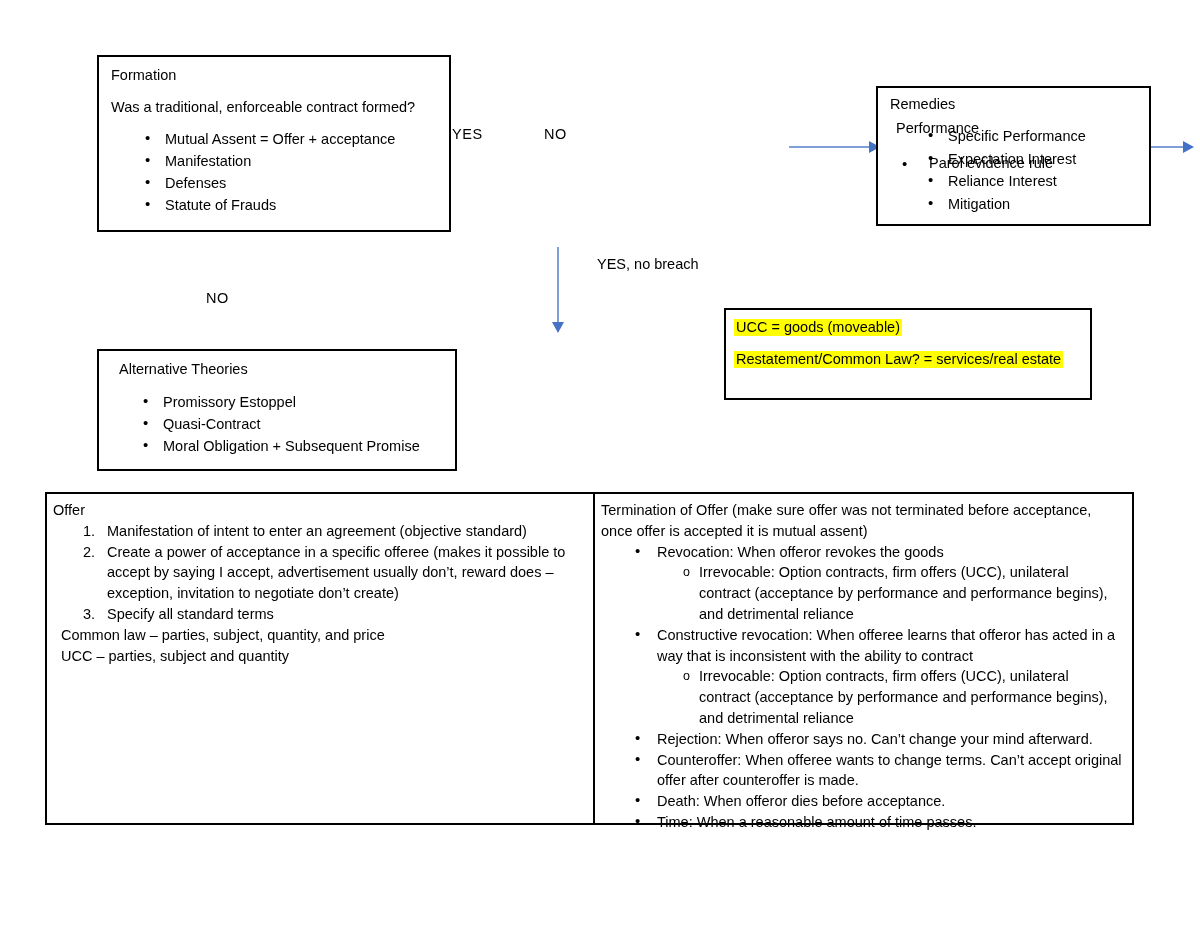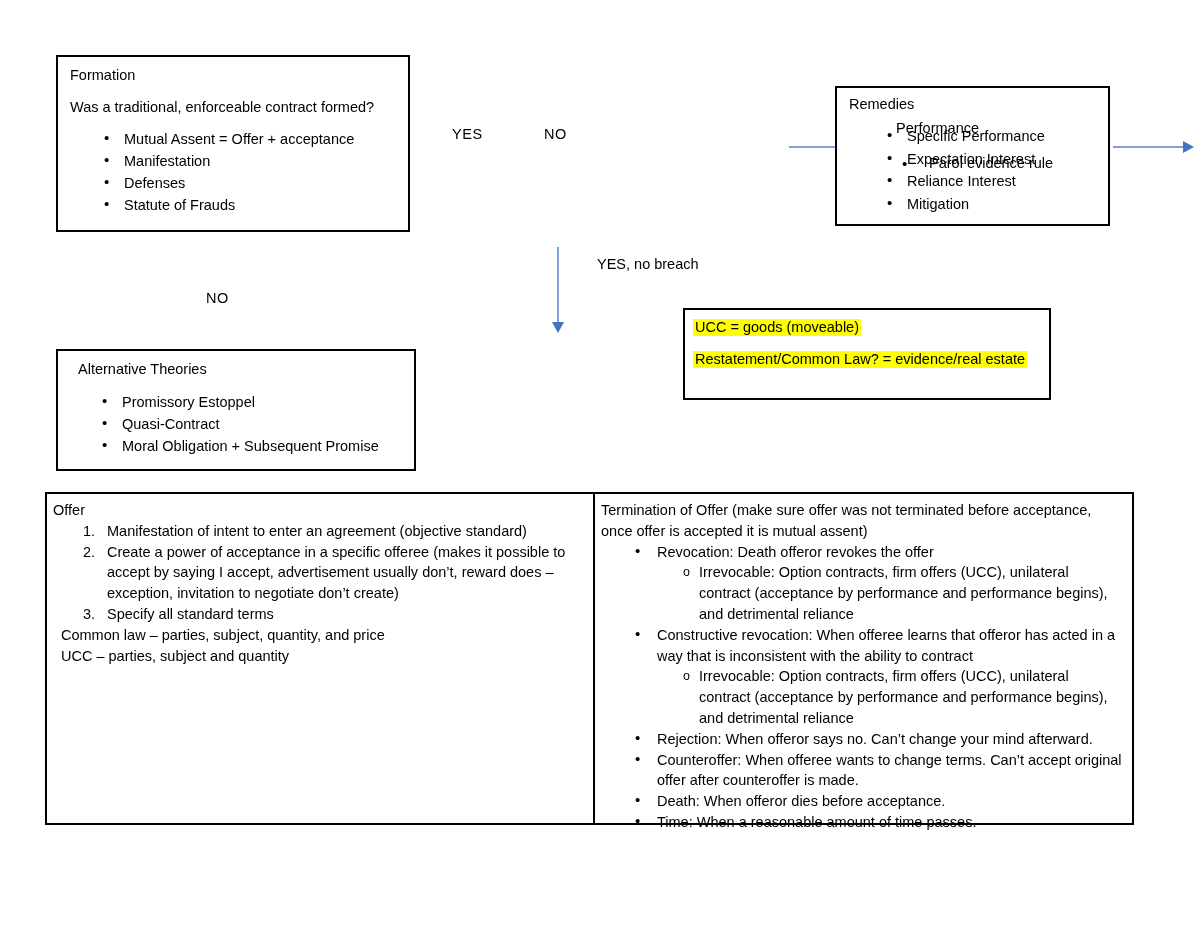--- a/index.html
+++ b/index.html
@@ -20,20 +20,21 @@
     overflow: hidden;
   }
   .abs { position: absolute; }
 
   
   .box {
     position: absolute;
     border: 2px solid #000000;
     background: #ffffff;
     box-sizing: border-box;
+    margin-left: 41px;
   }
   .box-title {
     font-size: 14.5px;
     line-height: 1.25;
   }
   .bullets {
     list-style: none;
     margin: 0;
     padding: 0;
   }
@@ -273,21 +274,21 @@
       <li>Mitigation</li>
     </ul>
   </div>
 
   <div class="abs" id="overlap-performance">Performance</div>
   <div class="abs" id="parol-label">Parol evidence rule</div>
 
   <div class="box" id="ucc-box">
     <div class="inner">
       <div><span id="ucc-highlight">UCC = goods (moveable)</span></div>
-      <div class="l2"><span id="ucc-highlight-2" style="background:#ffff00;display:inline-block;padding:0 2px;font-size:14.5px;line-height:1.15;">Restatement/Common Law? = evidence/real estate</span></div>
+      <div class="l2"><span id="ucc-highlight-2" style="background:#ffff00;display:inline-block;padding:0 2px;font-size:14.5px;line-height:1.15;">Restatement/Common Law? = services/real estate</span></div>
     </div>
   </div>
 
   <div class="abs flabel" id="label-yes">YES</div>
   <div class="abs flabel" id="label-no">NO</div>
   <div class="abs flabel" id="label-no2">NO</div>
   <div class="abs flabel" id="label-yes-no-breach">YES, no breach</div>
 
   <div class="arrow-line-h" id="arrow1-line"></div>
   <div class="arrow-head-r" id="arrow1-head"></div>
@@ -311,21 +312,21 @@
         <li>Specify all standard terms</li>
       </ol>
       <div class="plain-line">Common law – parties, subject, quantity, and price</div>
       <div class="plain-line">UCC – parties, subject and quantity</div>
     </div>
 
     <div id="cell-termination">
       <div class="cell-head">Termination of Offer (make sure offer was not terminated before acceptance, once offer is accepted it is mutual assent)</div>
       <ul class="b1">
         <li>
-          <span>Revocation: Death offeror revokes the offer</span>
+          <span>Revocation: When offeror revokes the goods</span>
           <ul class="b2">
             <li><span>Irrevocable: Option contracts, firm offers (UCC), unilateral contract (acceptance by performance and performance begins), and detrimental reliance</span></li>
           </ul>
         </li>
         <li>
           <span>Constructive revocation: When offeree learns that offeror has acted in a way that is inconsistent with the ability to contract</span>
           <ul class="b2">
             <li><span>Irrevocable: Option contracts, firm offers (UCC), unilateral contract (acceptance by performance and performance begins), and detrimental reliance</span></li>
           </ul>
         </li>

